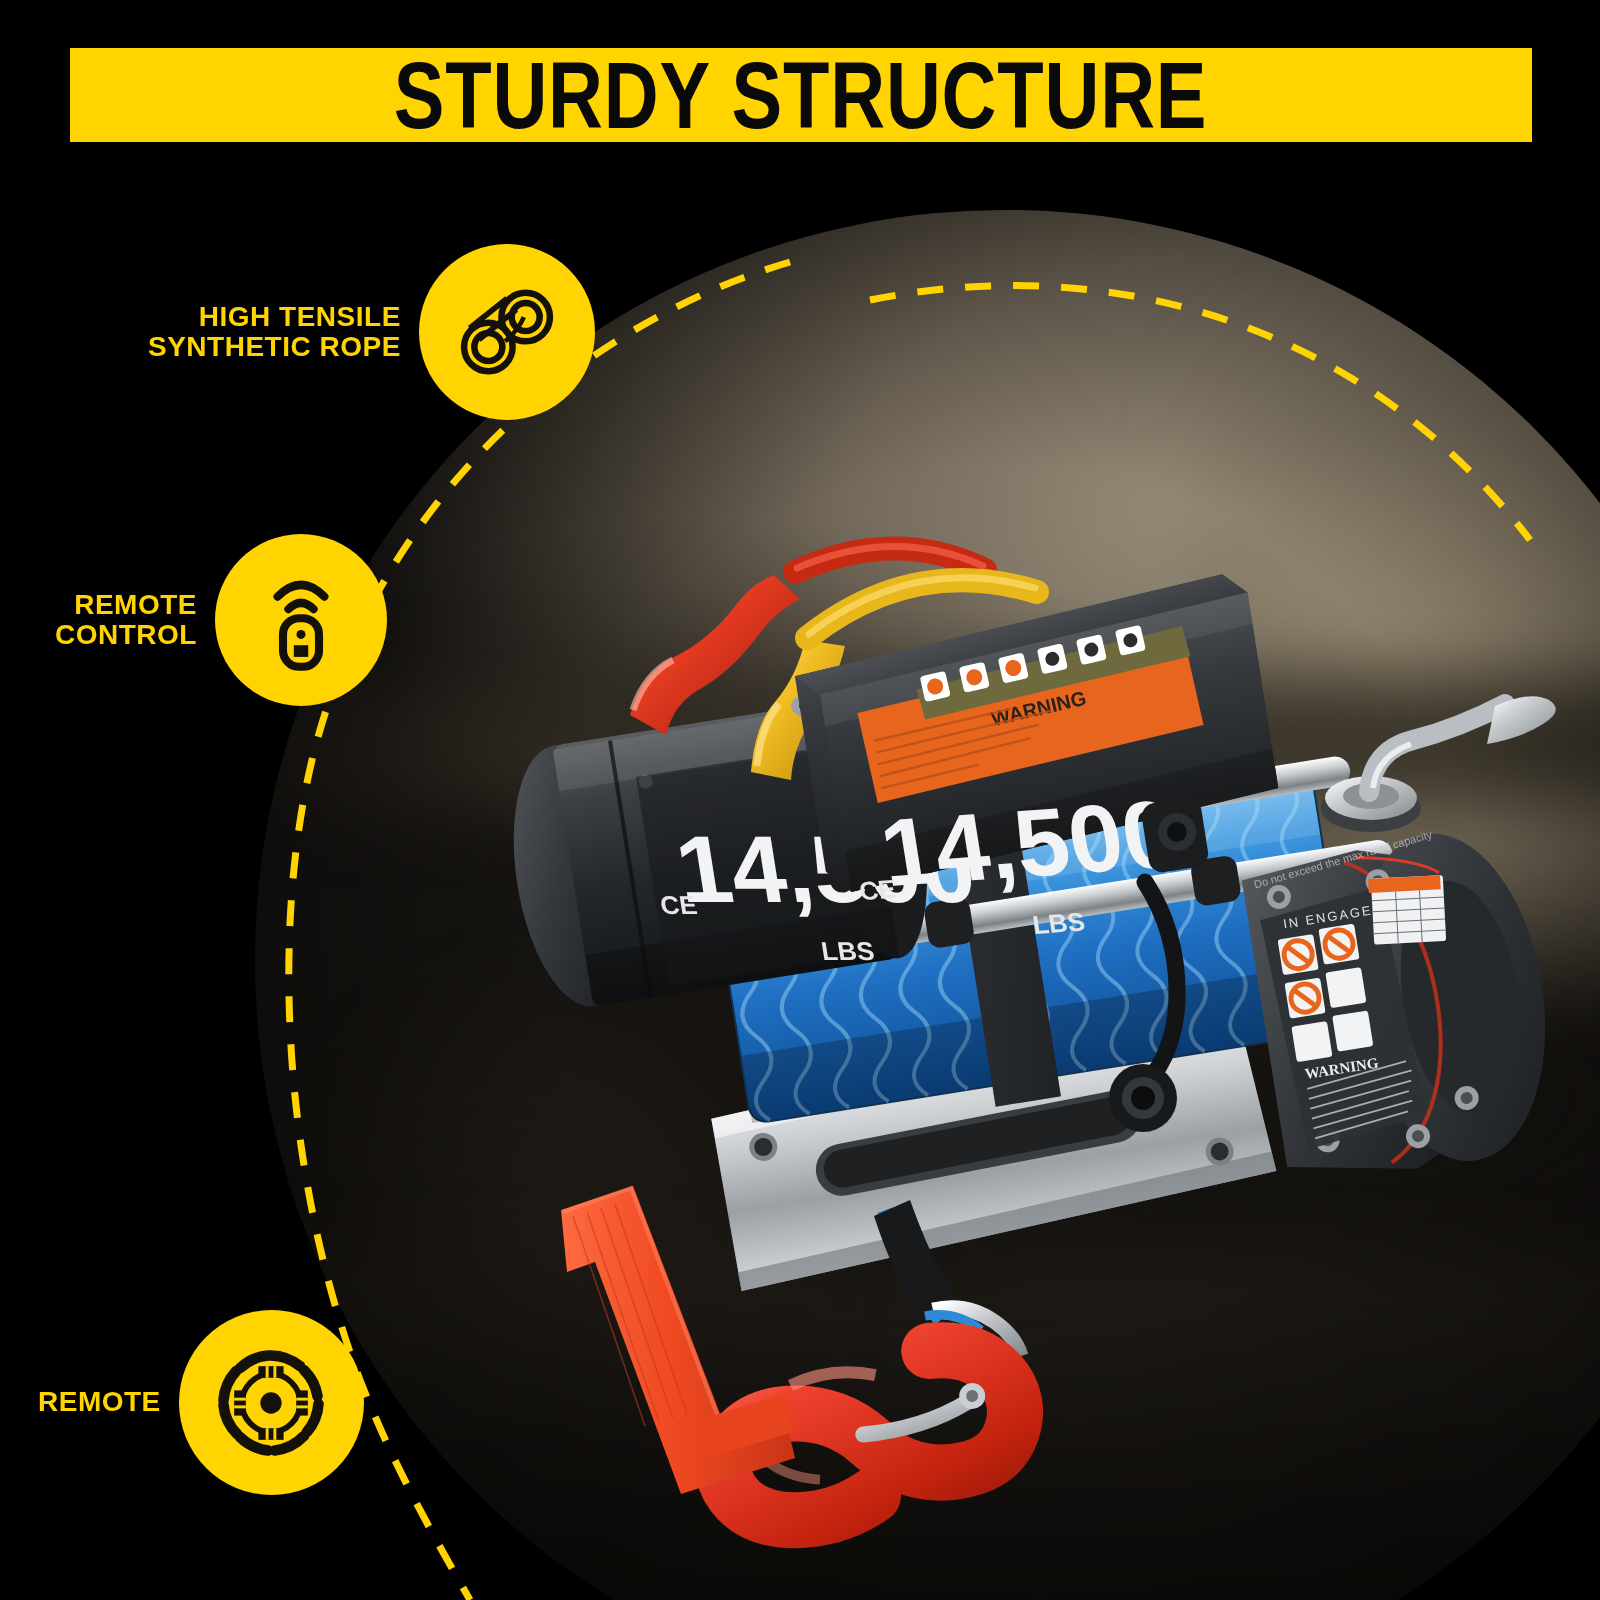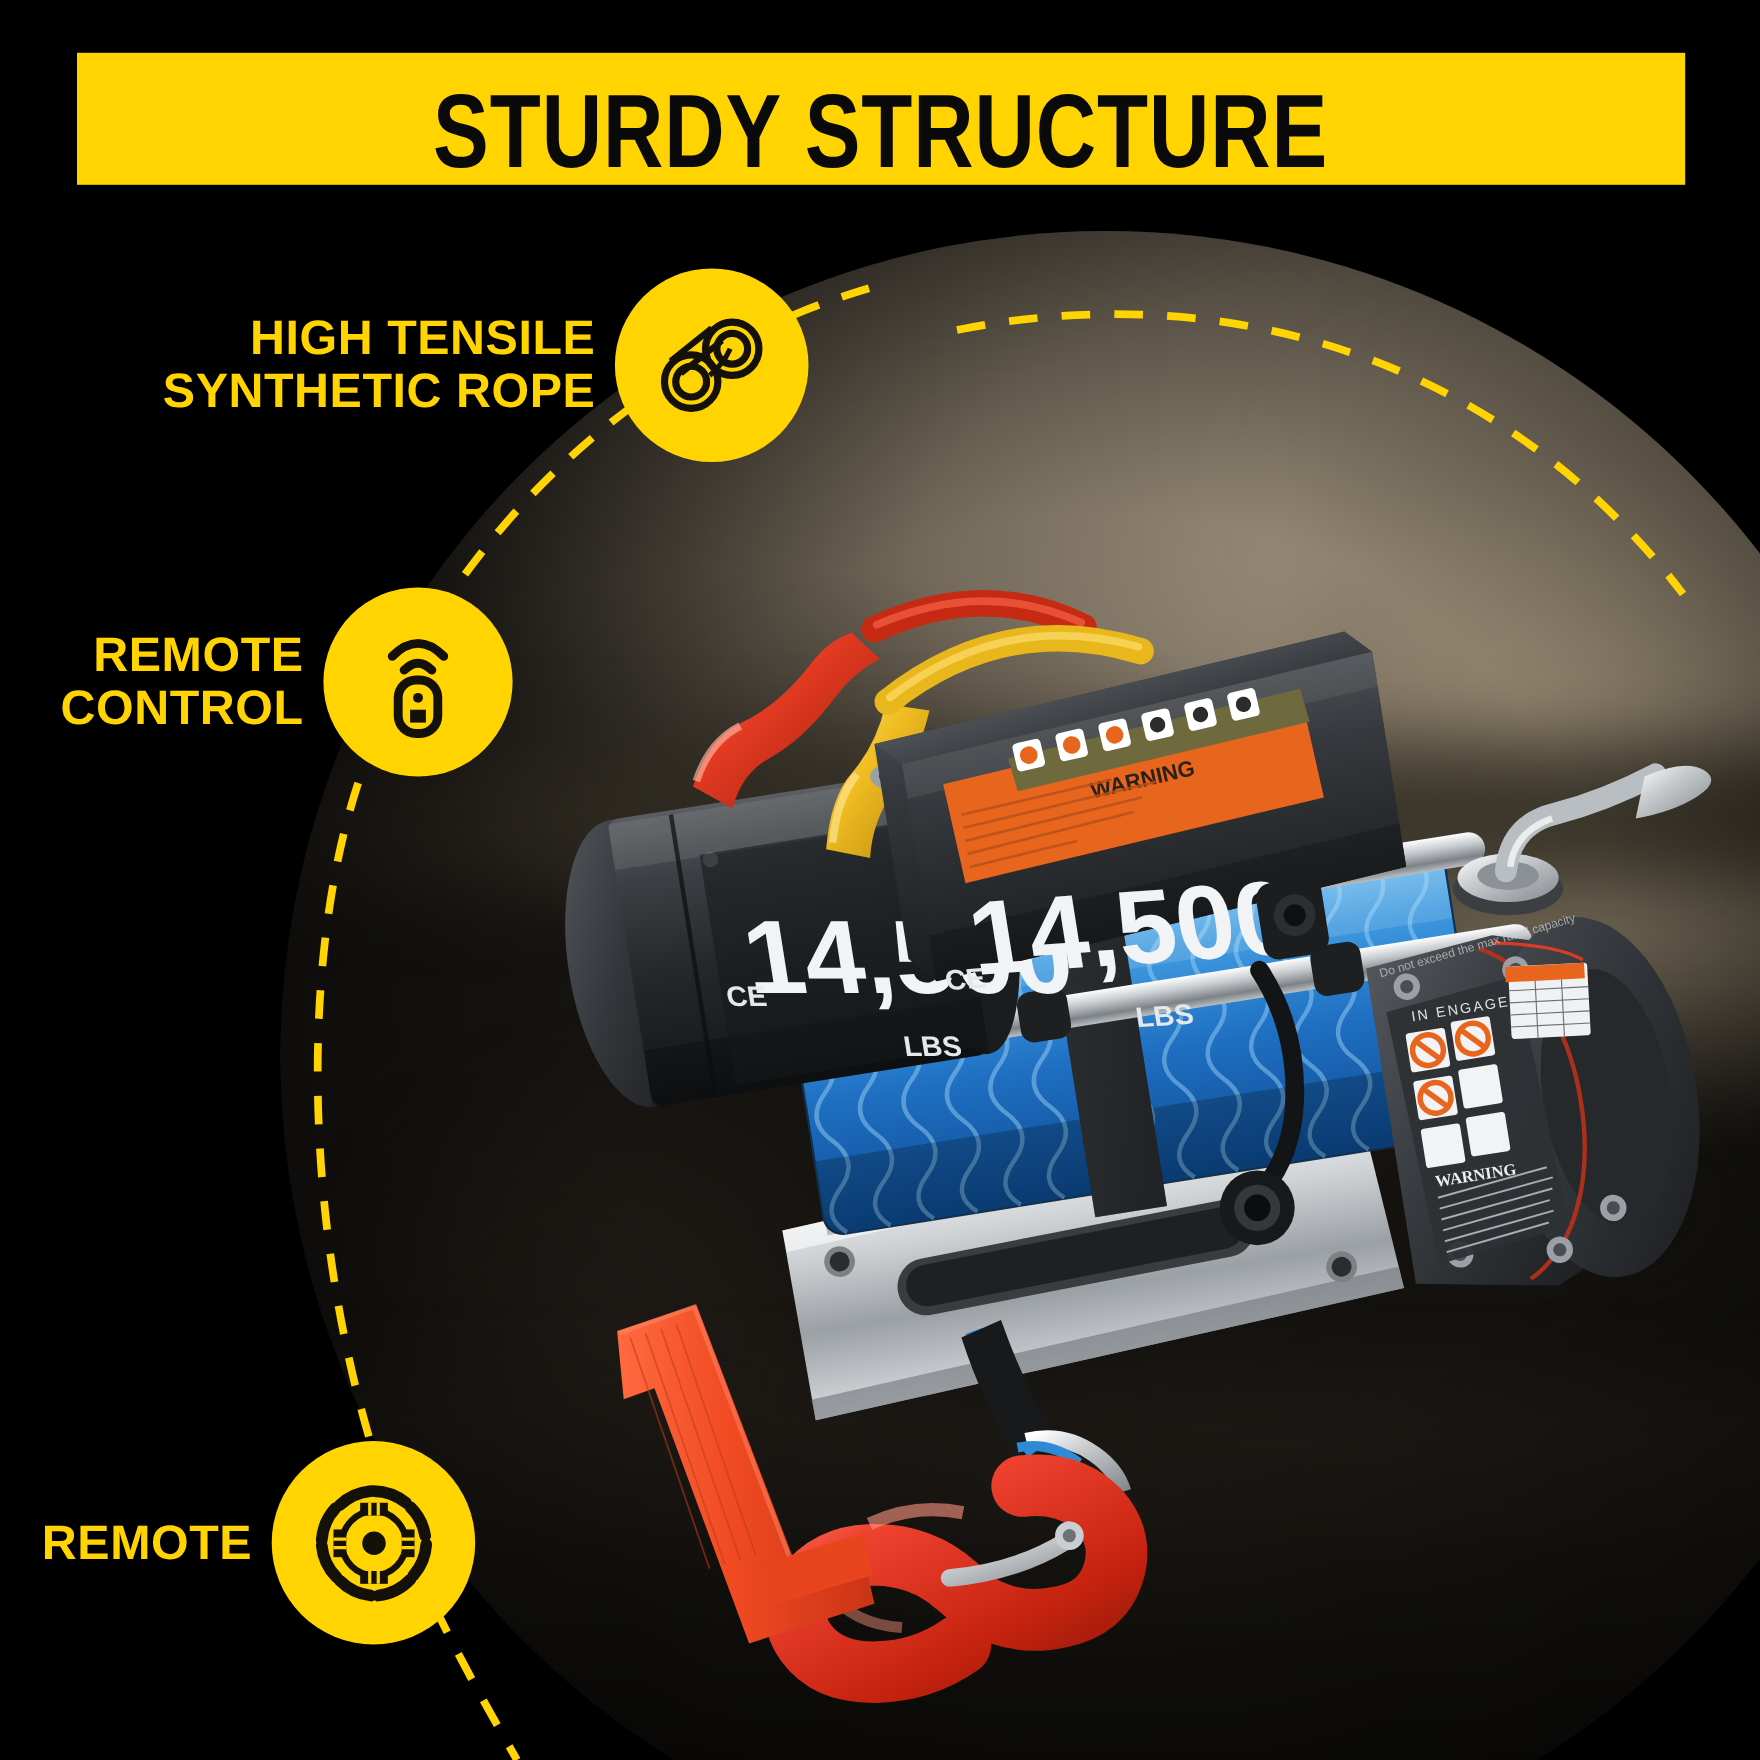--- a/index.html
+++ b/index.html
@@ -13,23 +13,23 @@
     position:relative;
     width:1600px; height:1600px;
     background:#000;
     overflow:hidden;
   }
 
   
   #title-banner {
     position:absolute;
     left:70px; top:48px;
-    width:1462px; height:120px;
+    width:1462px; height:94px;
     background:#FFD400;
-    display:flex; align-items:flex-end; justify-content:center;
+    display:flex; align-items:center; justify-content:center;
     z-index:40;
   }
   #title-text {
     font-family:"Liberation Sans Narrow","Liberation Sans", sans-serif;
     font-weight:bold;
     font-size:95px;
     letter-spacing:1px;
     color:#0a0a0a;
     transform:scaleX(0.80);
     transform-origin:center;
@@ -87,21 +87,21 @@
   .feature .badge {
     width:170px; height:170px; border-radius:50%;
     background:#FFD400;
     display:flex; align-items:center; justify-content:center;
     flex:0 0 auto;
   }
   .feature .badge svg { display:block; }
   .feature .flabel {
     color:#FFD400;
     font-weight:bold;
-    font-size:44px;
+    font-size:28px;
     line-height:1.08;
     letter-spacing:0.5px;
     text-align:right;
     white-space:pre-line;
     padding-right:18px;
   }
 
   #feature-rope   { left:148px;  top:244px; }
   #feature-rope .badge { width:176px; height:176px; }
   #feature-remote { left:55px;  top:534px; }

